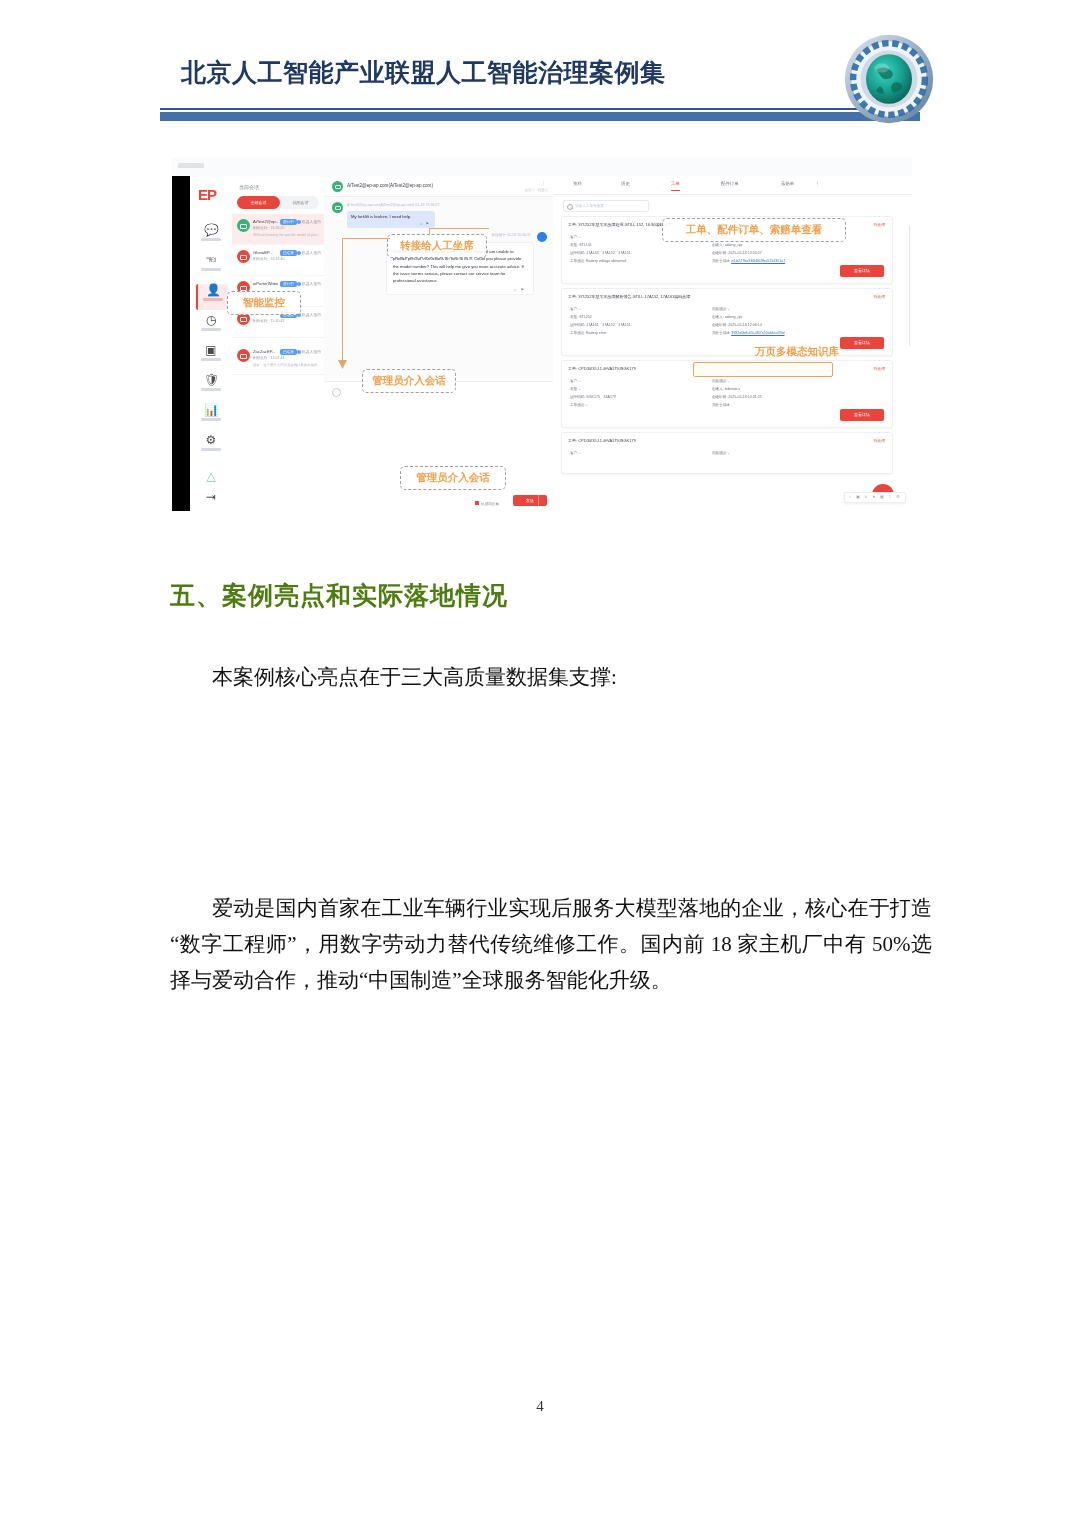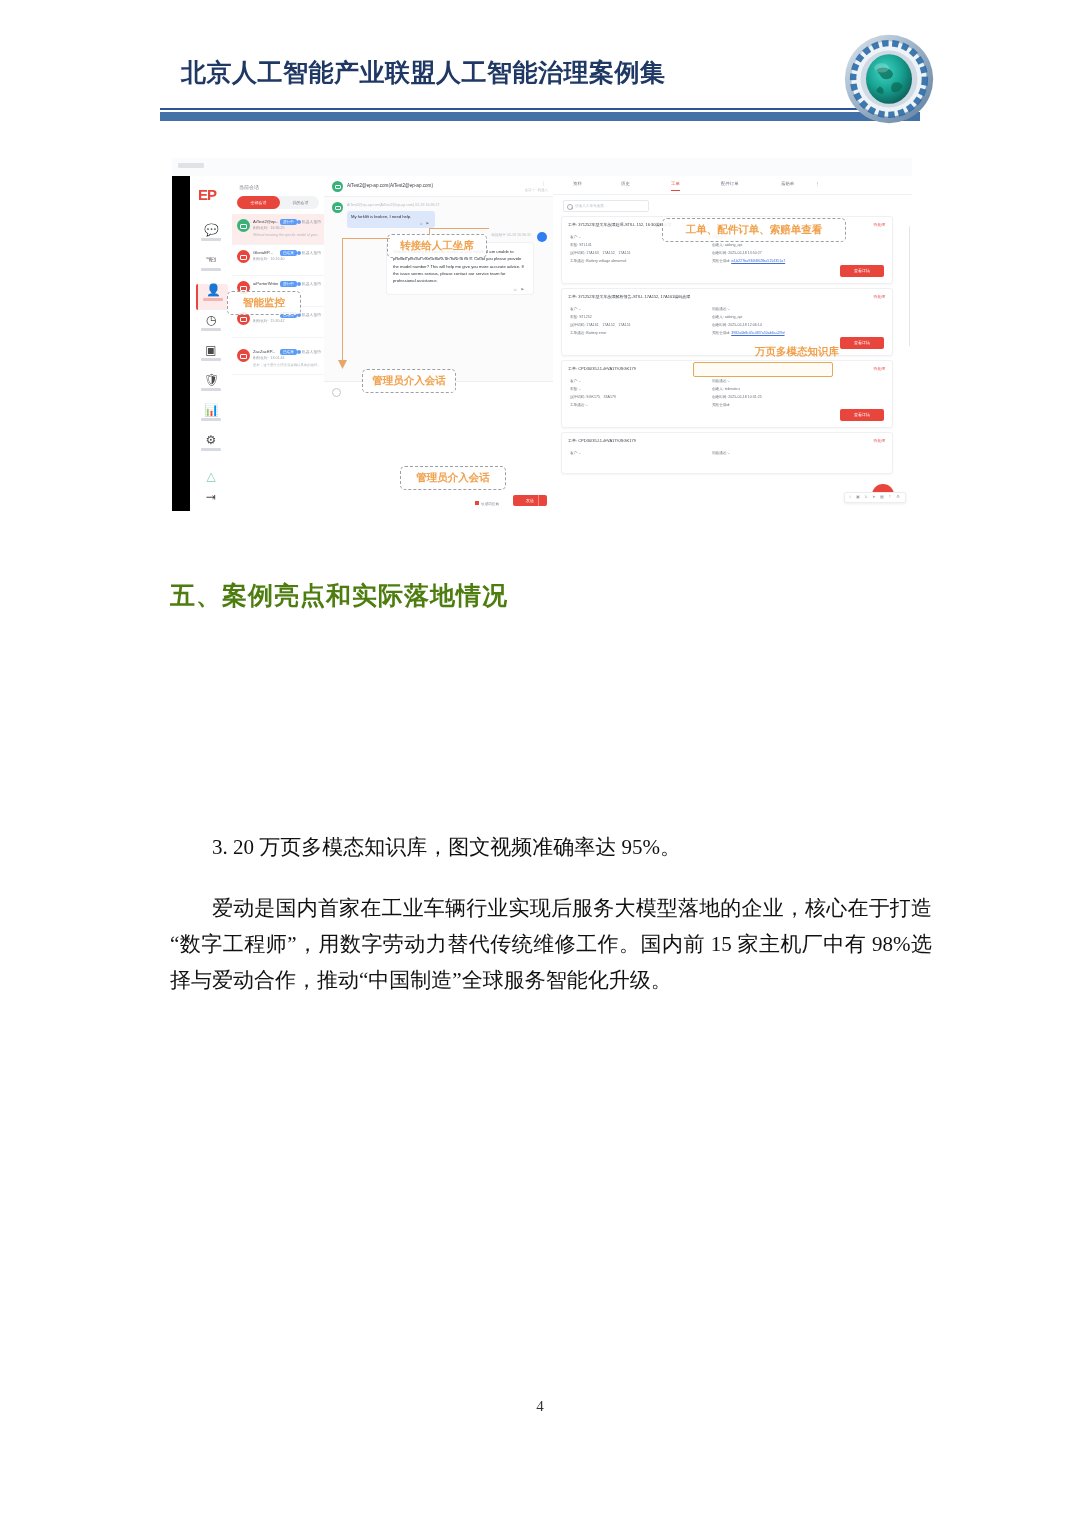--- a/index.html
+++ b/index.html
@@ -449,17 +449,17 @@
       <div class="callout bare" style="left:570px;top:168px;width:110px;height:16px;font-size:10.5px;">
         <span>万页多模态知识库</span>
       </div>
       <div class="hi-box" style="left:521px;top:186px;width:138px;height:13px;"></div>
 
     </div>
   </div>
 
   <h2 class="h2">五、案例亮点和实际落地情况</h2>
 
-  <p class="p" style="top:814px;padding-left:42px">3. 20 万页多模态知识库，图文视频准确率达 95%。</p>
-  <p class="p indent" style="top:869px;line-height:1.72;text-align:justify;text-align-last:left">爱动是国内首家在工业车辆行业实现后服务大模型落地的企业，核心在于打造“数字工程师”，用数字劳动力替代传统维修工作。国内前 15 家主机厂中有 98%选择与爱动合作，推动“中国制造”全球服务智能化升级。</p>
+  <p class="p indent" style="top:644px">本案例核心亮点在于三大高质量数据集支撑:</p>
+  <p class="p indent" style="top:869px;line-height:1.72;text-align:justify;text-align-last:left">爱动是国内首家在工业车辆行业实现后服务大模型落地的企业，核心在于打造“数字工程师”，用数字劳动力替代传统维修工作。国内前 18 家主机厂中有 50%选择与爱动合作，推动“中国制造”全球服务智能化升级。</p>
 
   <div class="footer-num">4</div>
 </div>
 
 </body></html>

